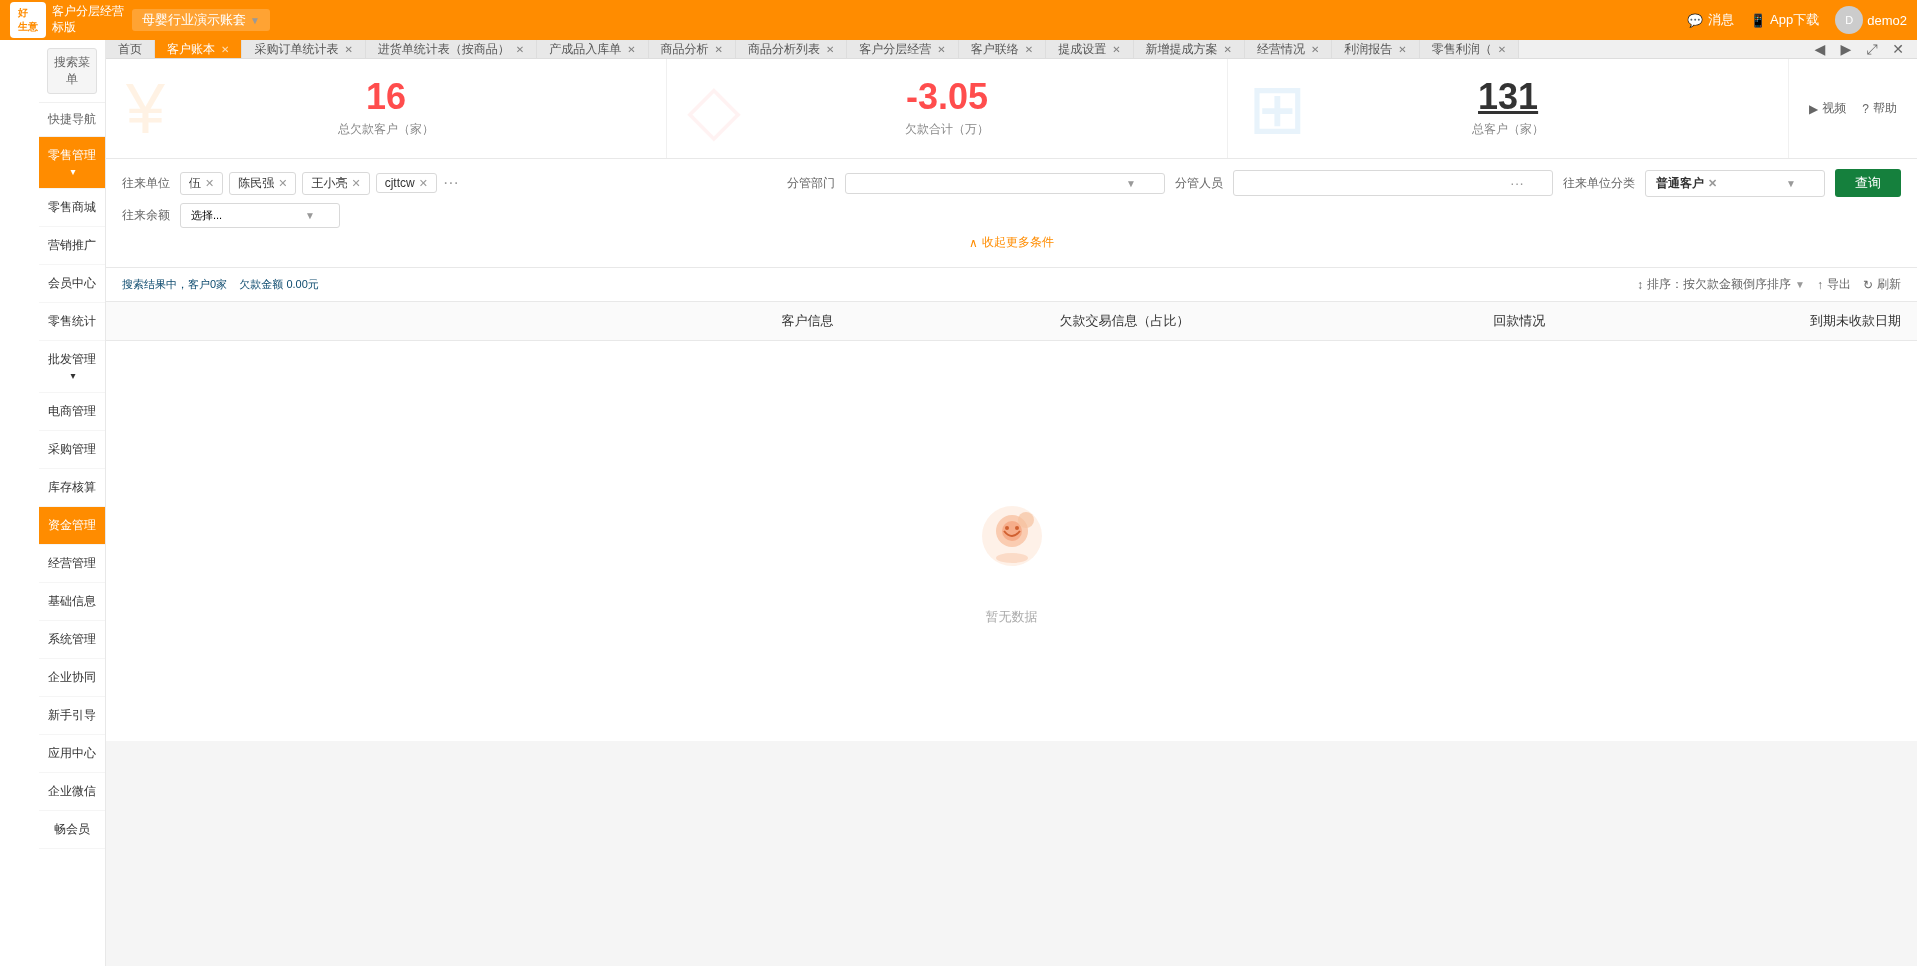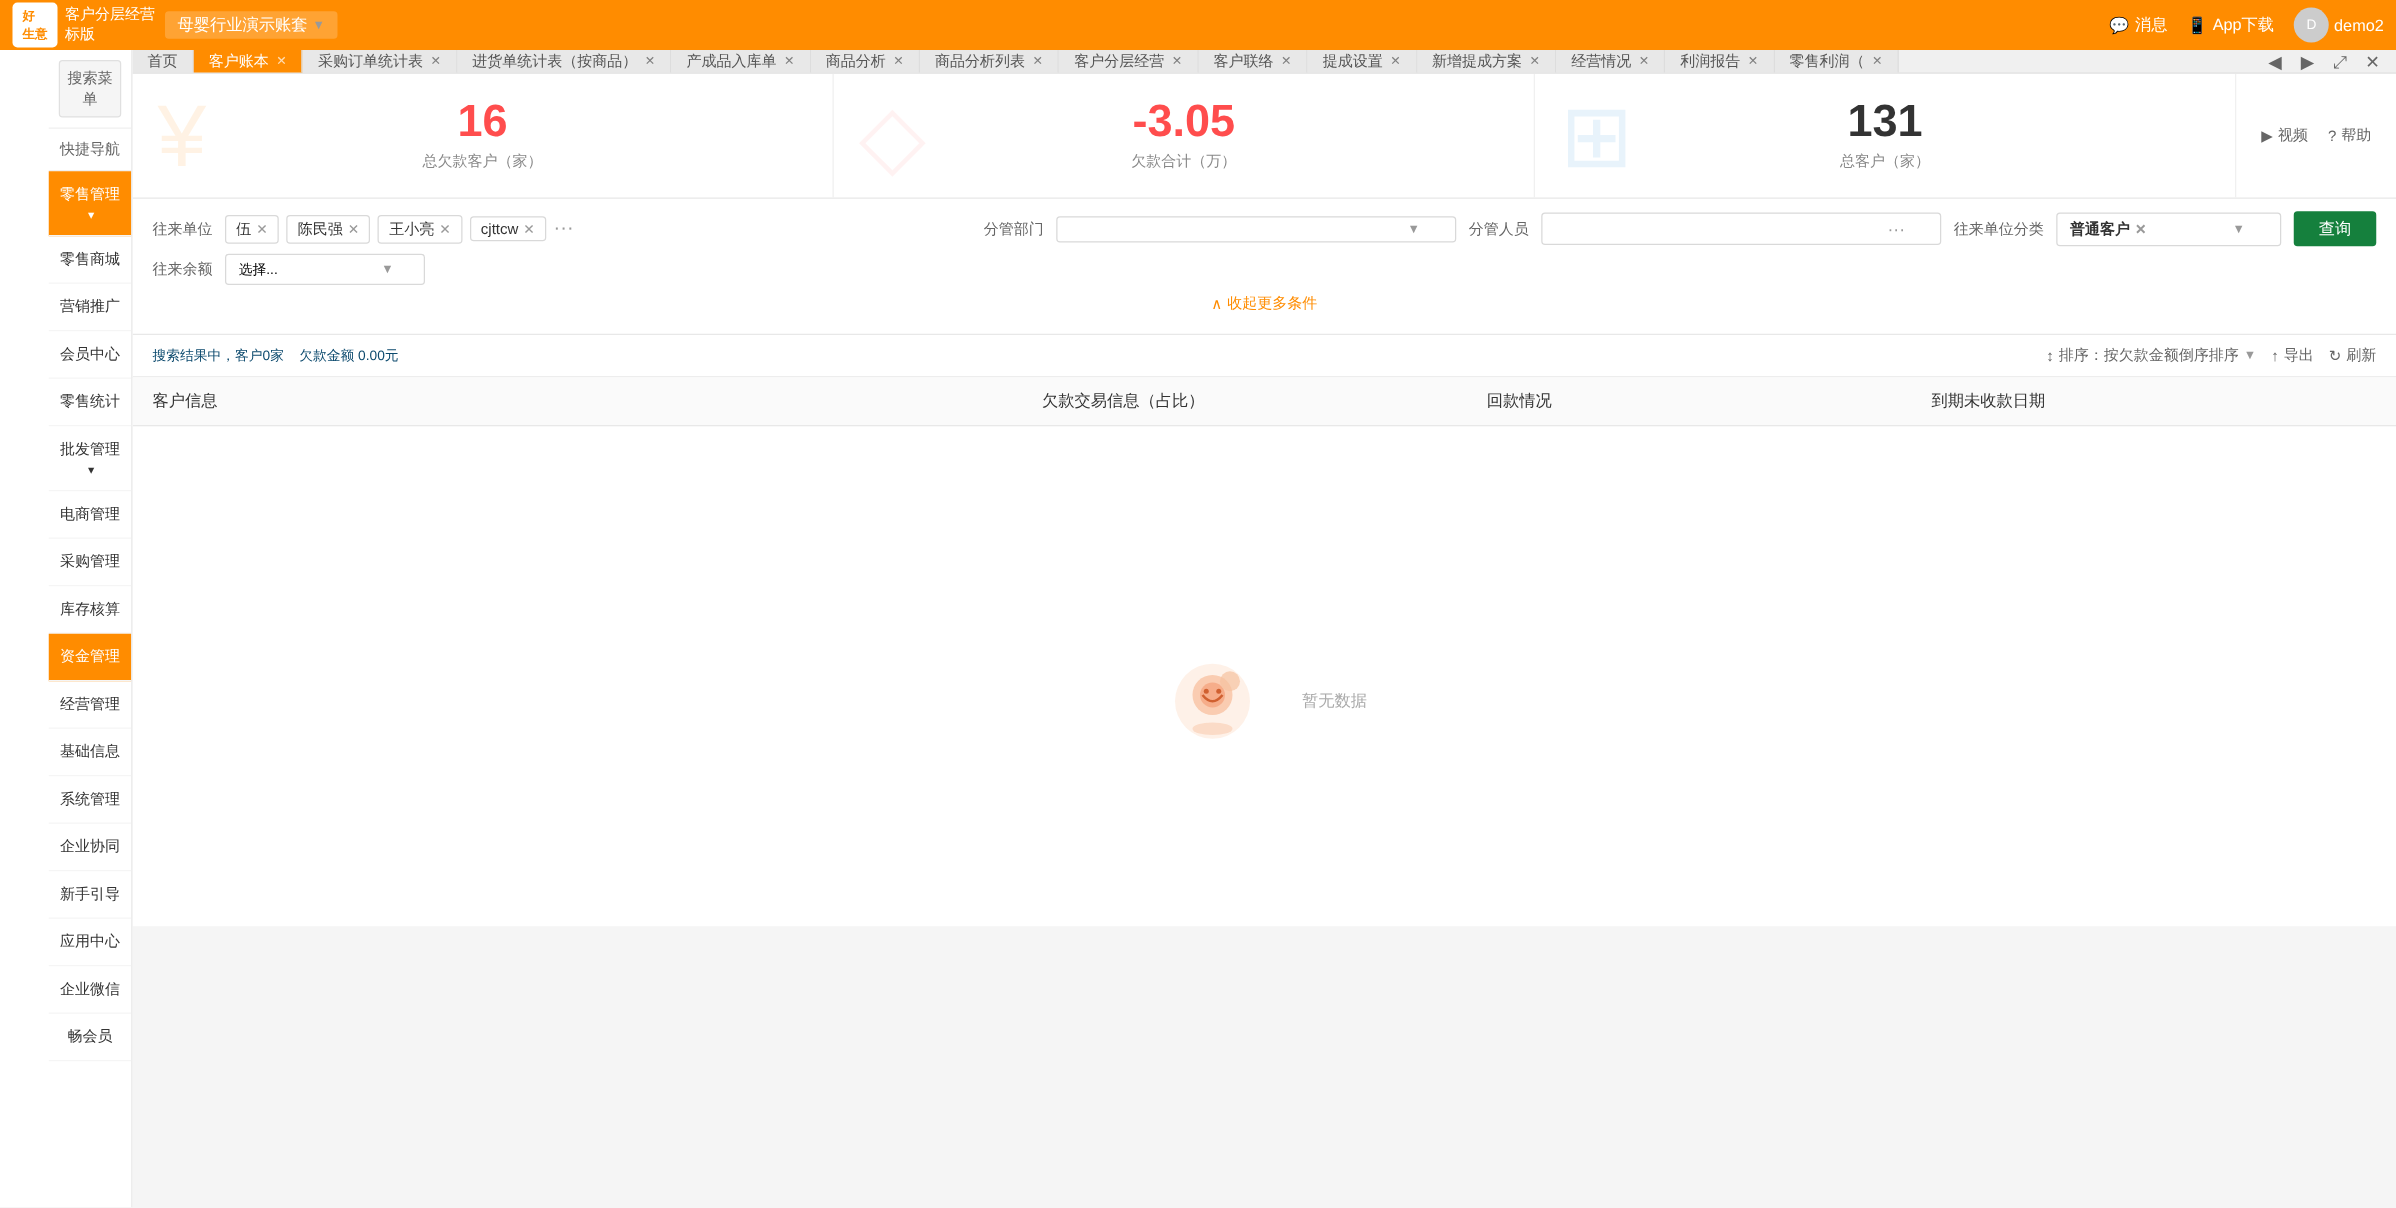--- a/index.html
+++ b/index.html
@@ -41,21 +41,21 @@
     
     .page-content { flex: 1; overflow-y: auto; background: #f5f5f5; }
 
     
     .stats-bar { background: #fff; display: flex; align-items: stretch; border-bottom: 1px solid #e8e8e8; height: 100px; position: relative; }
     .stat-item { flex: 1; display: flex; flex-direction: column; align-items: center; justify-content: center; padding: 10px 20px; border-right: 1px solid #f0f0f0; position: relative; }
     .stat-item:last-child { border-right: none; }
     .stat-bg-icon { position: absolute; left: 20px; top: 50%; transform: translateY(-50%); opacity: 0.15; font-size: 60px; }
     .stat-value { font-size: 36px; font-weight: bold; color: #ff4d4d; line-height: 1; }
     .stat-value.negative { color: #ff4d4d; }
-    .stat-value.black { color: #333; }
+    .stat-value.black { color: #333; text-decoration: underline; }
     .stat-label { font-size: 12px; color: #888; margin-top: 6px; }
     .stat-right { margin-left: auto; display: flex; align-items: center; gap: 16px; padding: 10px 20px; }
     .stat-help-btn { font-size: 12px; color: #666; cursor: pointer; display: flex; align-items: center; gap: 4px; }
 
     
     .filter-area { background: #fff; padding: 10px 16px; border-bottom: 1px solid #e8e8e8; }
     .filter-row { display: flex; align-items: center; gap: 10px; flex-wrap: wrap; margin-bottom: 6px; }
     .filter-label { font-size: 12px; color: #666; white-space: nowrap; }
     .filter-tags { display: flex; align-items: center; gap: 6px; flex-wrap: wrap; flex: 1; }
     .filter-tag { display: flex; align-items: center; gap: 4px; background: #fff; border: 1px solid #d9d9d9; border-radius: 3px; padding: 2px 8px; font-size: 12px; color: #333; }
@@ -68,29 +68,29 @@
     .collapse-btn { display: flex; align-items: center; gap: 4px; color: #ff8c00; cursor: pointer; font-size: 12px; justify-content: center; padding: 6px 0; }
 
     
     .results-bar { display: flex; align-items: center; justify-content: space-between; padding: 8px 16px; background: #fff; border-bottom: 1px solid #e8e8e8; }
     .results-text { font-size: 11px; color: #0c4a6e; }
     .results-actions { display: flex; align-items: center; gap: 12px; font-size: 12px; color: #666; }
     .sort-select { display: flex; align-items: center; gap: 4px; cursor: pointer; }
     .action-btn { display: flex; align-items: center; gap: 4px; cursor: pointer; color: #666; }
 
     
-    .data-table { width: 100%; background: #fff; }
+    .data-table { width: 100%; background: #fff; text-align: right; }
     .table-header { display: flex; background: #fafafa; border-bottom: 1px solid #e8e8e8; padding: 10px 16px; }
     .table-col { flex: 1; font-size: 13px; color: #333; font-weight: 500; }
     .table-col:first-child { flex: 2; }
     .table-body { min-height: 400px; display: flex; align-items: center; justify-content: center; flex-direction: column; padding: 60px 0; }
     .empty-text { color: #aaa; font-size: 13px; }
 
     
-    .empty-illustration { display: flex; flex-direction: row; align-items: center; justify-content: center; padding: 80px 0 40px; gap: 32px; }
+    .empty-illustration { display: flex; flex-direction: column; align-items: center; justify-content: center; padding: 80px 0 40px; gap: 32px; }
 
     .chevron { font-size: 10px; color: #999; }
     .dot-more { color: #999; font-size: 16px; }
   </style>
 </head>
 <body>
 
 <div class="app-wrapper">
 
   <div class="top-bar">

